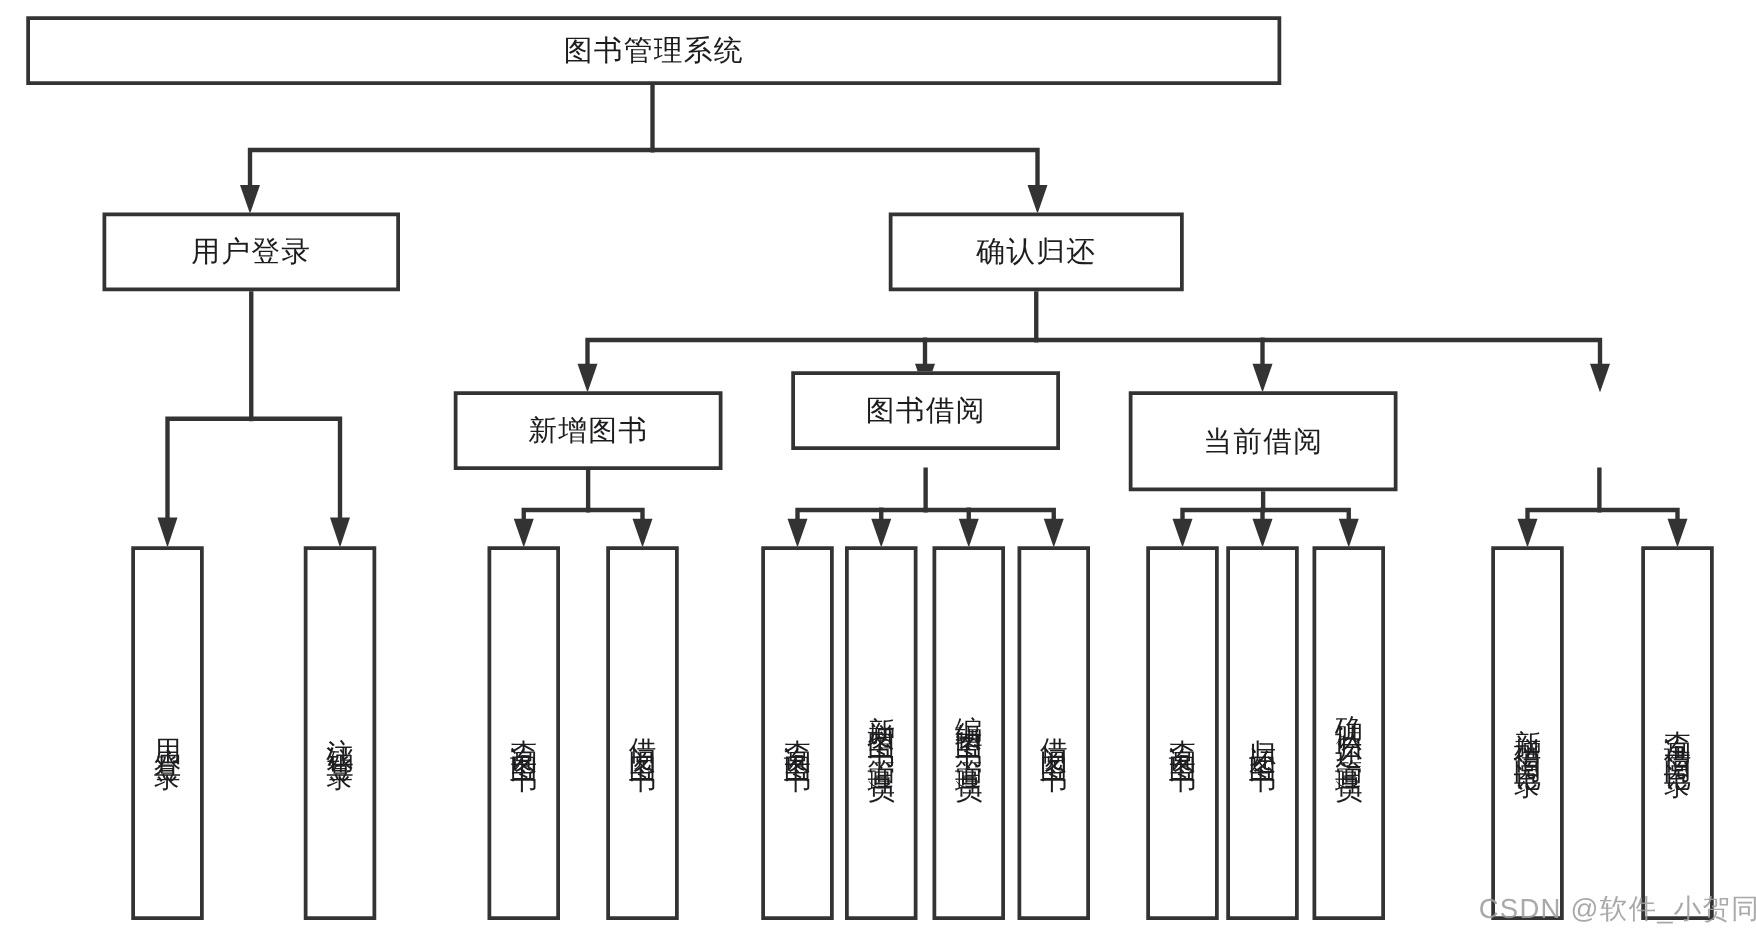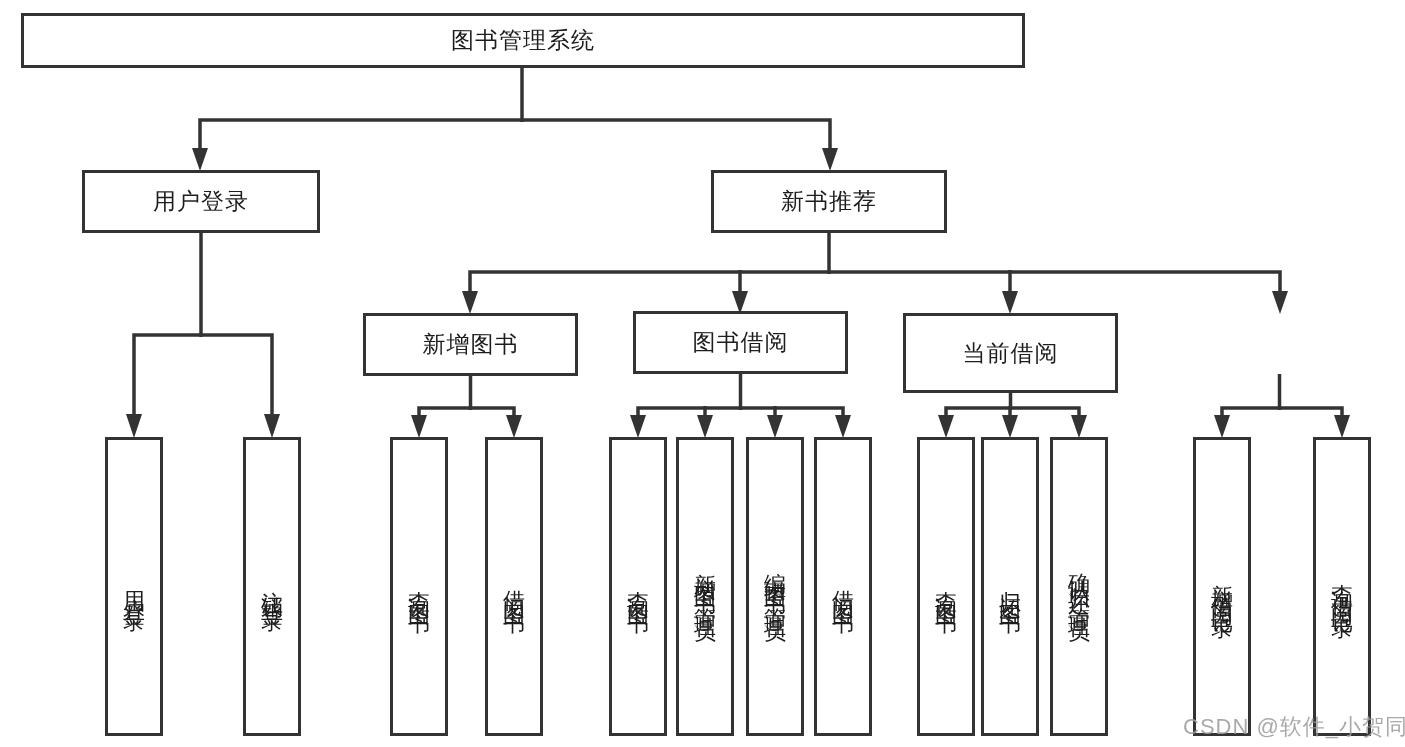--- a/index.html
+++ b/index.html
@@ -129,27 +129,27 @@
   </svg>
 
   <div class="node" style="left:21px;top:13px;width:1004px;height:55px;">
     <span>图书管理系统</span>
   </div>
 
   <div class="node" style="left:82px;top:170px;width:238px;height:63px;">
     <span>用户登录</span>
   </div>
   <div class="node" style="left:711px;top:170px;width:236px;height:63px;">
-    <span>新书推荐</span>
+    <span>确认归还</span>
   </div>
 
   <div class="node" style="left:363px;top:313px;width:215px;height:63px;">
     <span>新增图书</span>
   </div>
-  <div class="node" style="left:633px;top:311px;width:215px;height:63px;">
+  <div class="node" style="left:633px;top:297px;width:215px;height:63px;">
     <span>图书借阅</span>
   </div>
   <div class="node" style="left:903px;top:313px;width:215px;height:80px;">
     <span>当前借阅</span>
   </div>
 
   <div class="leaf" style="left:105px;top:437px;width:58px;height:299px;">
     <span class="vtext">用户登录</span>
   </div>
   <div class="leaf" style="left:243px;top:437px;width:58px;height:299px;">

